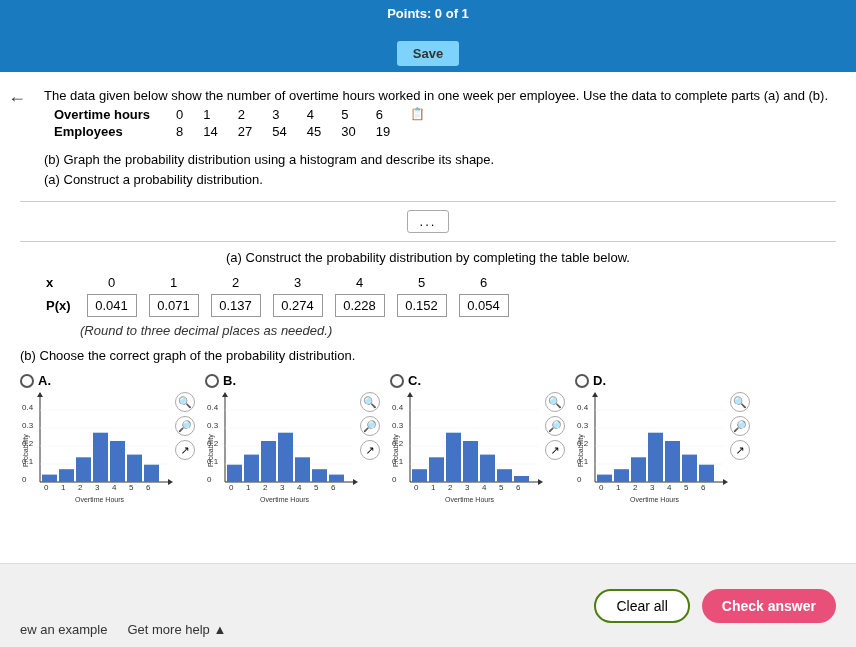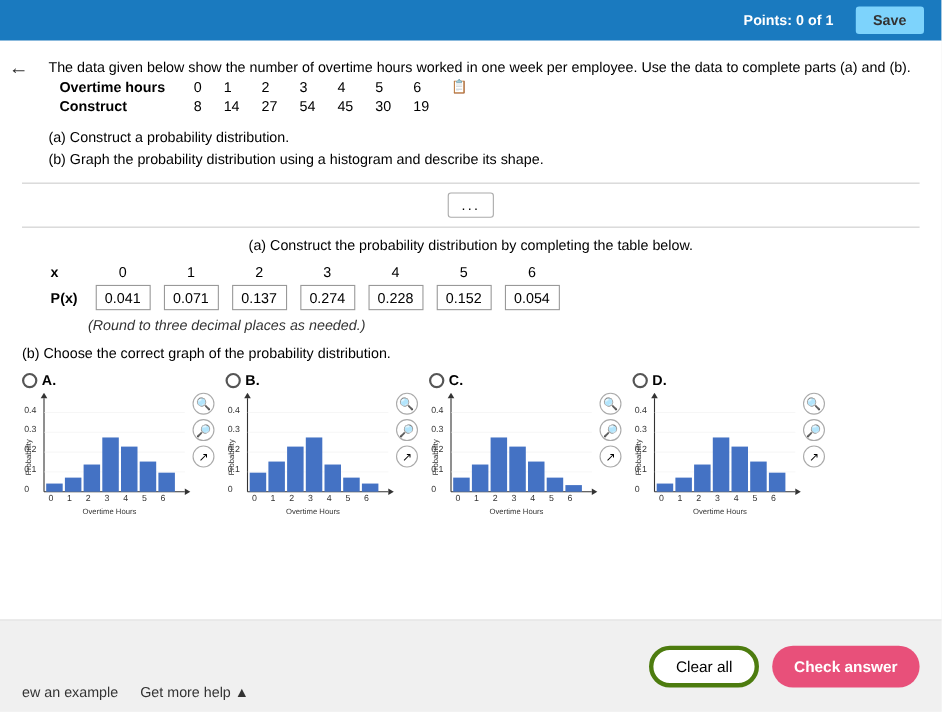--- a/index.html
+++ b/index.html
@@ -14,20 +14,21 @@
     }
 
     
     .header {
       background: #1a7abf;
       display: flex;
       align-items: center;
       justify-content: flex-end;
       padding: 6px 16px;
       gap: 20px;
+      flex-direction: column;
     }
     .points-label {
       color: white;
       font-size: 13px;
       font-weight: bold;
     }
     .save-btn {
       background: #7dd3fc;
       color: #333;
       border: none;
@@ -244,21 +245,21 @@
       margin-top: 48px;
     }
 
     .footer-right {
       display: flex;
       gap: 12px;
     }
 
     .clear-btn {
       background: white;
-      border: 4px solid #4d7c0f;
+      border: 2px solid #4d7c0f;
       border-radius: 20px;
       padding: 7px 20px;
       font-size: 14px;
       cursor: pointer;
       font-weight: 500;
     }
 
     .check-btn {
       background: #e8507a;
       border: none;
@@ -300,36 +301,36 @@
         <td>0</td>
         <td>1</td>
         <td>2</td>
         <td>3</td>
         <td>4</td>
         <td>5</td>
         <td>6</td>
         <td style="font-size:12px;">📋</td>
       </tr>
       <tr>
-        <td>Construct</td>
+        <td>Employees</td>
         <td>8</td>
         <td>14</td>
         <td>27</td>
         <td>54</td>
         <td>45</td>
         <td>30</td>
         <td>19</td>
       </tr>
     </tbody>
       </table>
   </div>
 
   <div class="sub-text">
+    <div>(b) Graph the probability distribution using a histogram and describe its shape.</div>
     <div>(a) Construct a probability distribution.</div>
-    <div>(b) Graph the probability distribution using a histogram and describe its shape.</div>
   </div>
 
   <hr class="divider">
   <button class="dots-btn">...</button>
   <hr class="divider">
 
   <div class="part-a-title" style="margin-bottom:8px;">(a) Construct the probability distribution by completing the table below.</div>
 
   <div class="prob-table">
     <table>

